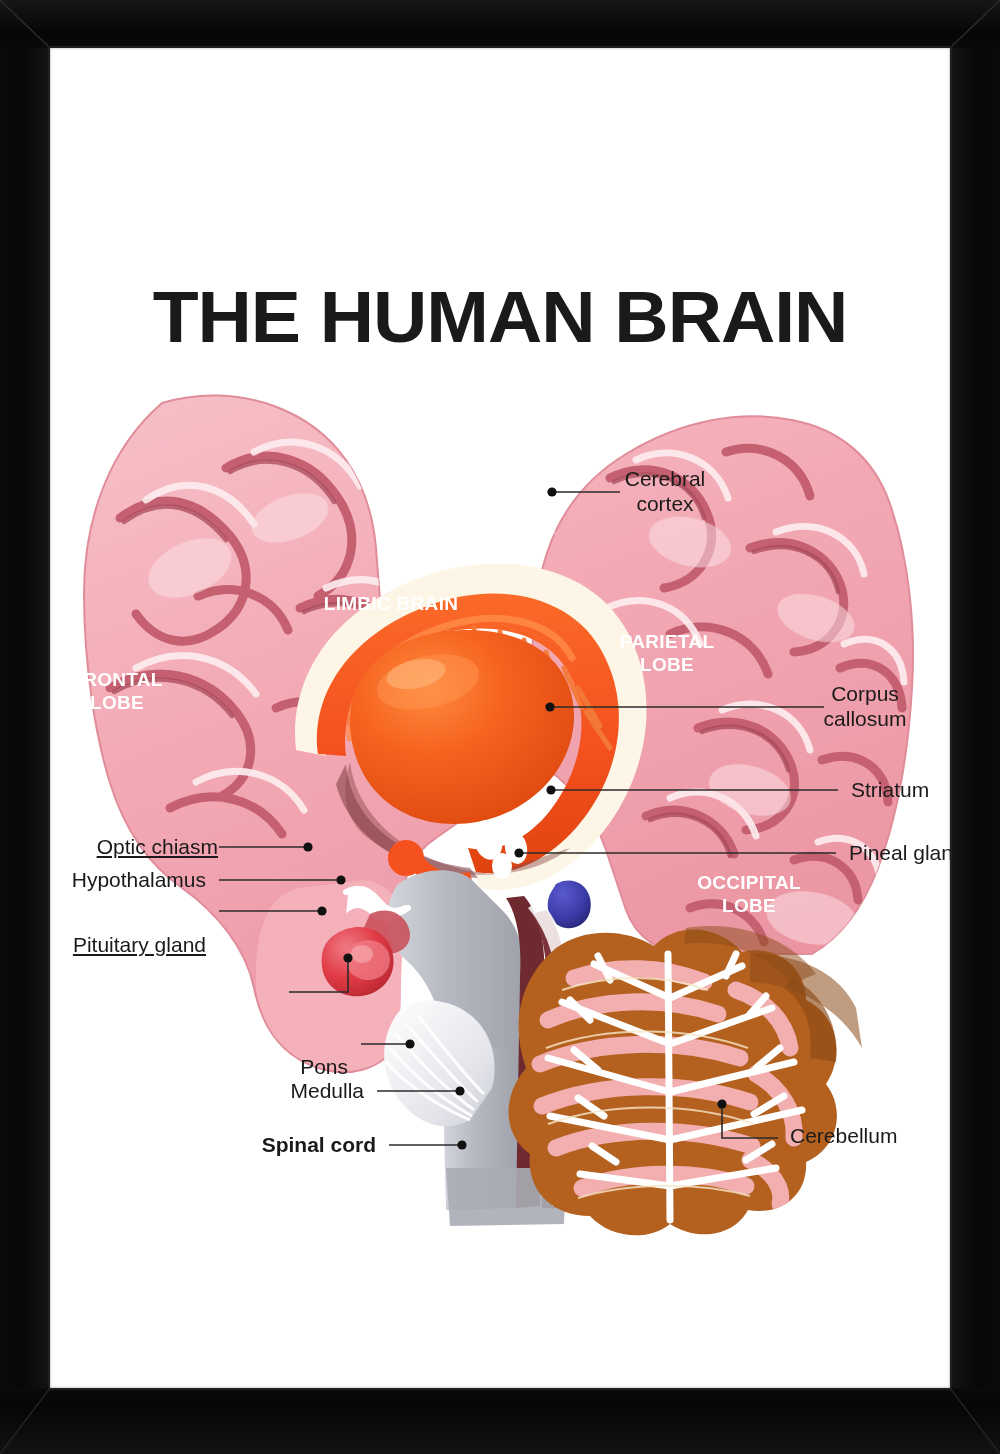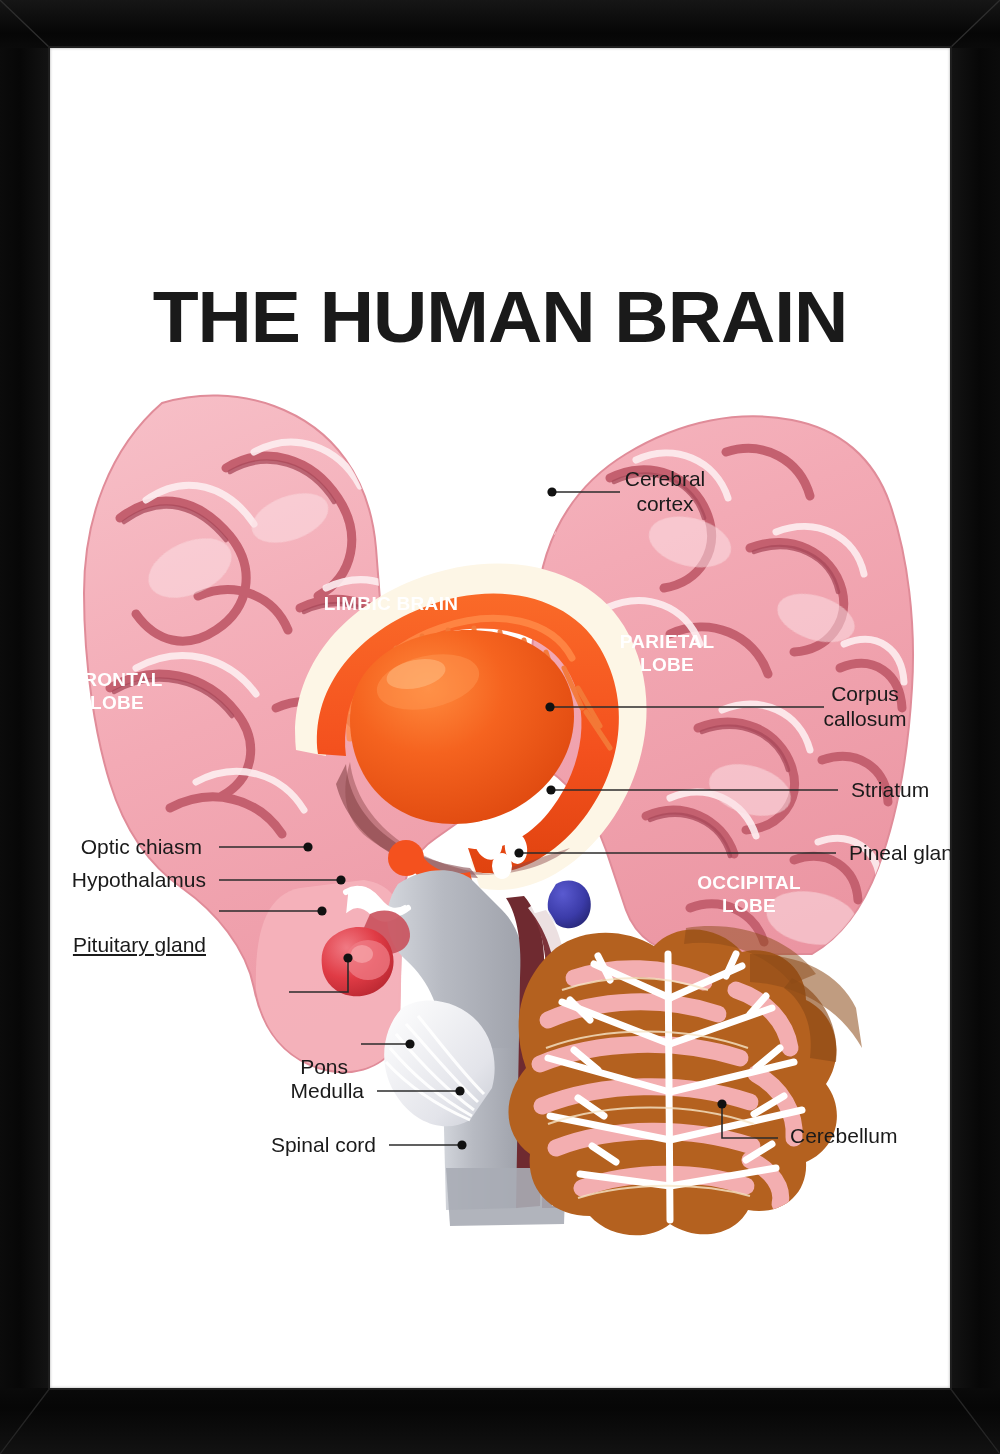--- a/index.html
+++ b/index.html
@@ -409,32 +409,32 @@
 
   <div class="lbl c" style="left:790px;top:681px;width:150px;">
     <div>Corpus</div>
     <div>callosum</div>
   </div>
 
   <div class="lbl" style="left:851px;top:777px;">Striatum</div>
 
   <div class="lbl" style="left:849px;top:840px;">Pineal gland</div>
 
-  <div class="lbl r" style="left:2px;top:834px;width:200px;">Optic chiasm</div>
+  <div class="lbl r" style="left:18px;top:834px;width:200px;text-decoration:underline;">Optic chiasm</div>
 
   <div class="lbl r" style="left:6px;top:867px;width:200px;">Hypothalamus</div>
 
   <div class="lbl r" style="left:6px;top:932px;width:200px;text-decoration:underline;">Pituitary gland</div>
 
 
   <div class="lbl r" style="left:188px;top:1054px;width:160px;">Pons</div>
 
   <div class="lbl r" style="left:204px;top:1078px;width:160px;">Medulla</div>
 
-  <div class="lbl r" style="left:196px;top:1132px;width:180px;">Spinal cord</div>
+  <div class="lbl r" style="left:196px;top:1132px;width:180px;font-weight:bold;">Spinal cord</div>
 
   <div class="lbl" style="left:790px;top:1123px;">Cerebellum</div>
 
   <div class="inlbl" style="left:47px;top:668px;width:140px;">
     <div>FRONTAL</div>
     <div>LOBE</div>
   </div>
 
   <div class="inlbl" style="left:301px;top:592px;width:180px;">LIMBIC BRAIN</div>
 

